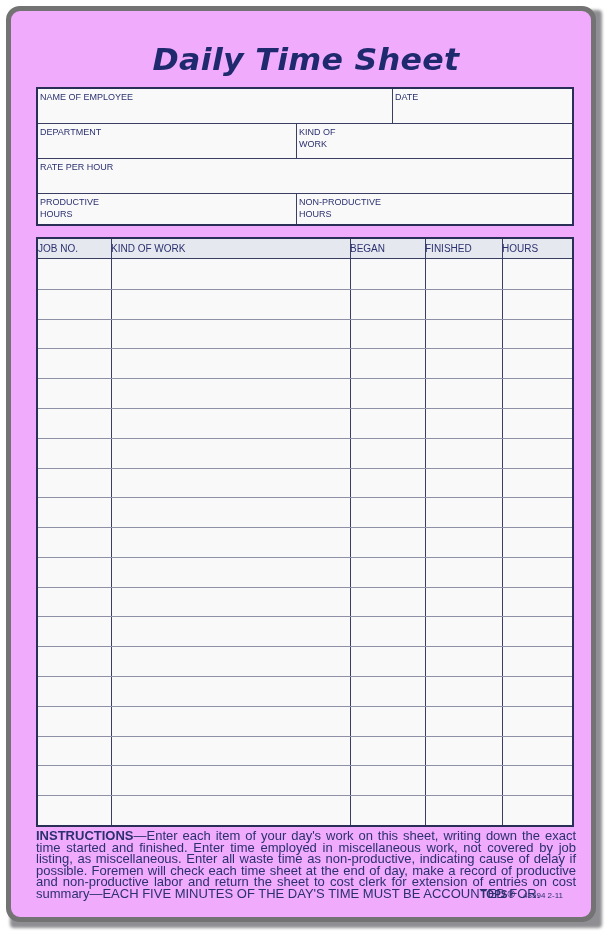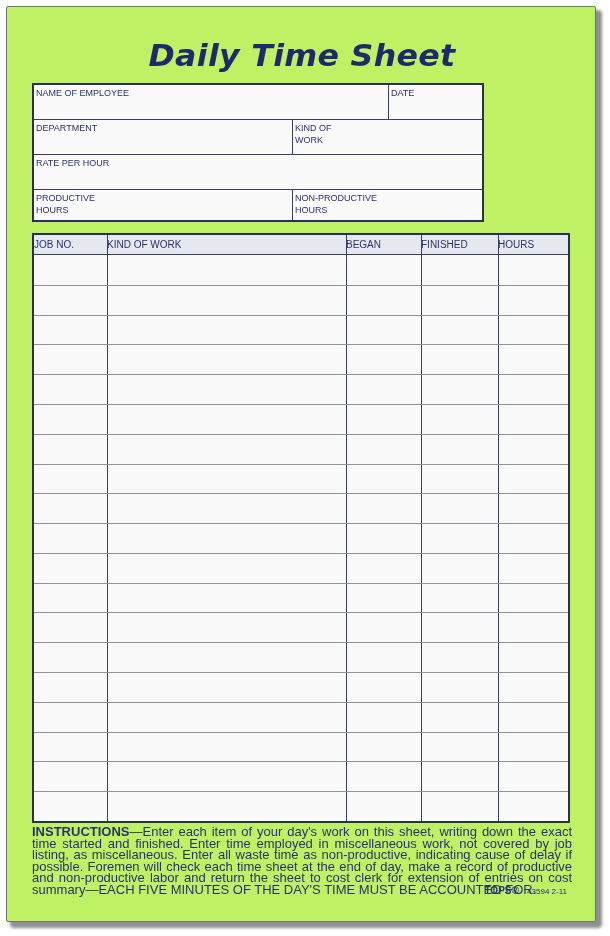--- a/index.html
+++ b/index.html
@@ -15,41 +15,41 @@
     left: 10px; top: 10px;
     width: 592px; height: 918px;
     background: #8f8f93;
     border-radius: 4px;
     filter: blur(1.5px);
   }
   .page {
     position: absolute;
     left: 6px; top: 6px;
     width: 590px; height: 916px;
-    background: #bef264;
-    border: 1px solid #737373;
-    border-radius: 2px;
+    background: #f0abfc;
+    border: 5px solid #737373;
+    border-radius: 14px;
     box-sizing: border-box;
   }
   .title {
     position: absolute;
     left: 0; top: 30px; width: 590px;
     text-align: center;
     font-family: "DejaVu Sans", sans-serif;
     font-weight: bold;
     font-style: italic;
     font-size: 31px;
     letter-spacing: 0.3px;
     color: #1f2a6e;
     transform: scaleX(1.02);
   }
   .info-box {
     position: absolute;
     left: 25px; top: 76px;
-    width: 452px; height: 139px;
+    width: 538px; height: 139px;
     border: 2px solid #2a2f58;
     box-sizing: border-box;
     background: #f9f9f9;
   }
   .info-row {
     position: absolute;
     left: 0; width: 100%;
     border-bottom: 1.5px solid #3a3e62;
     box-sizing: border-box;
   }

